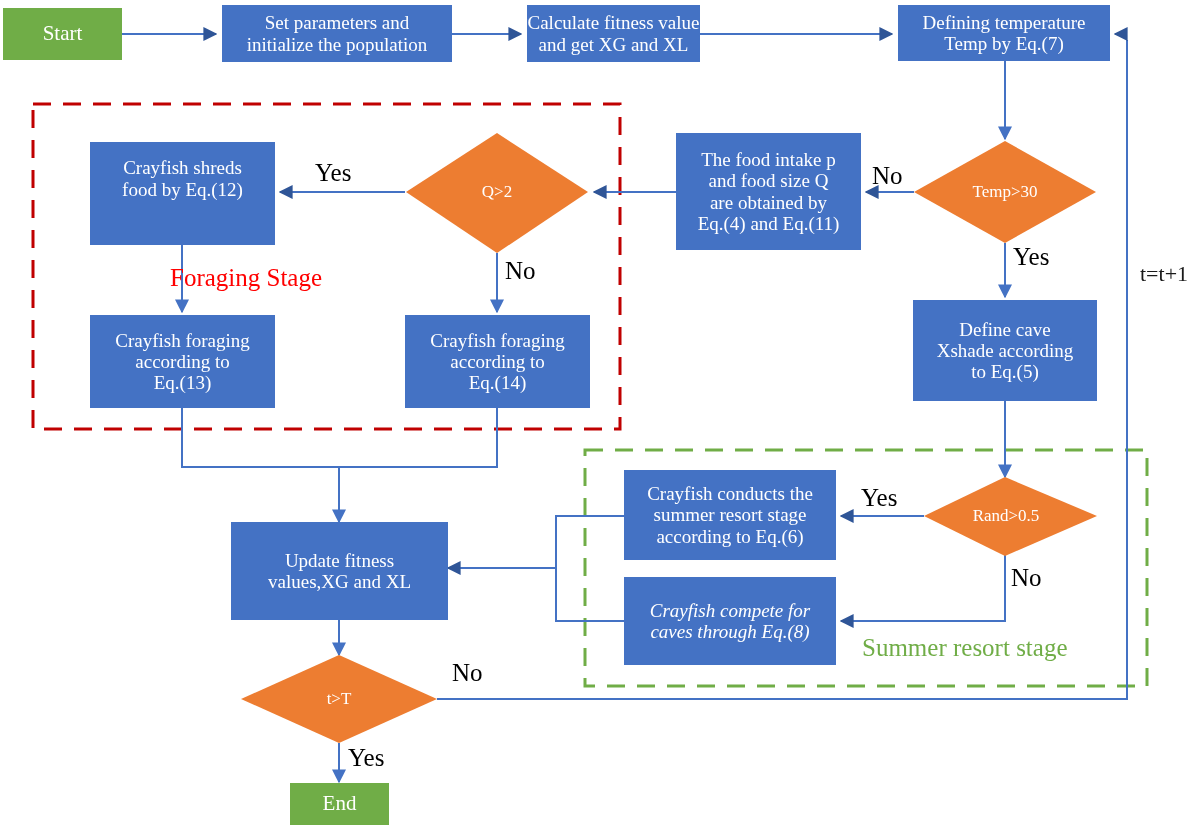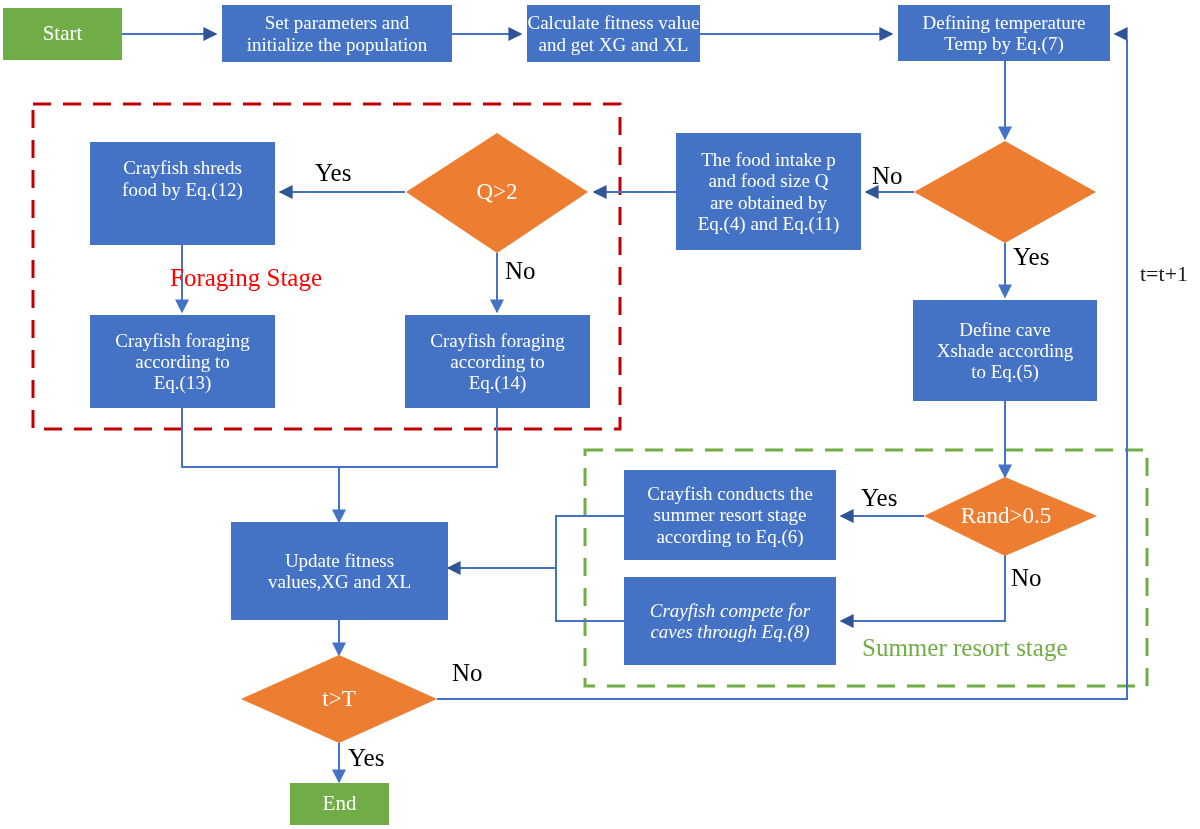--- a/index.html
+++ b/index.html
@@ -29,21 +29,21 @@
     justify-content: center;
     text-align: center;
     color: #ffffff;
     line-height: 1.12;
     box-sizing: border-box;
     pointer-events: none;
     white-space: pre-line;
   }
   .proc-text { font-size: 19px; }
   .term-text { font-size: 21px; }
-  .dec-text  { font-size: 23px; }
+  .dec-text  { font-size: 17px; }
   .edge-label {
     position: absolute;
     color: #000000;
     font-size: 25px;
     line-height: 1;
     white-space: nowrap;
   }
   .group-label {
     position: absolute;
     font-size: 25px;
@@ -154,20 +154,21 @@
 
   <div class="node-text proc-text" style="left:222px;top:5px;width:230px;height:57px;">Set parameters and
 initialize the population</div>
 
   <div class="node-text proc-text" style="left:523px;top:5px;width:181px;height:57px;">Calculate fitness value
 and get XG and XL</div>
 
   <div class="node-text proc-text" style="left:898px;top:5px;width:212px;height:56px;">Defining temperature
 Temp by Eq.(7)</div>
 
+  <div class="node-text dec-text" style="left:934px;top:166px;width:142px;height:52px;">Temp&gt;30</div>
 
   <div class="node-text proc-text" style="left:674px;top:133px;width:189px;height:117px;">The food intake p
 and food size Q
 are obtained by
 Eq.(4) and Eq.(11)</div>
 
   <div class="node-text dec-text" style="left:447px;top:166px;width:100px;height:52px;">Q&gt;2</div>
 
   <div class="node-text proc-text" style="left:90px;top:142px;width:185px;height:73px;">Crayfish shreds
 food by Eq.(12)</div>

